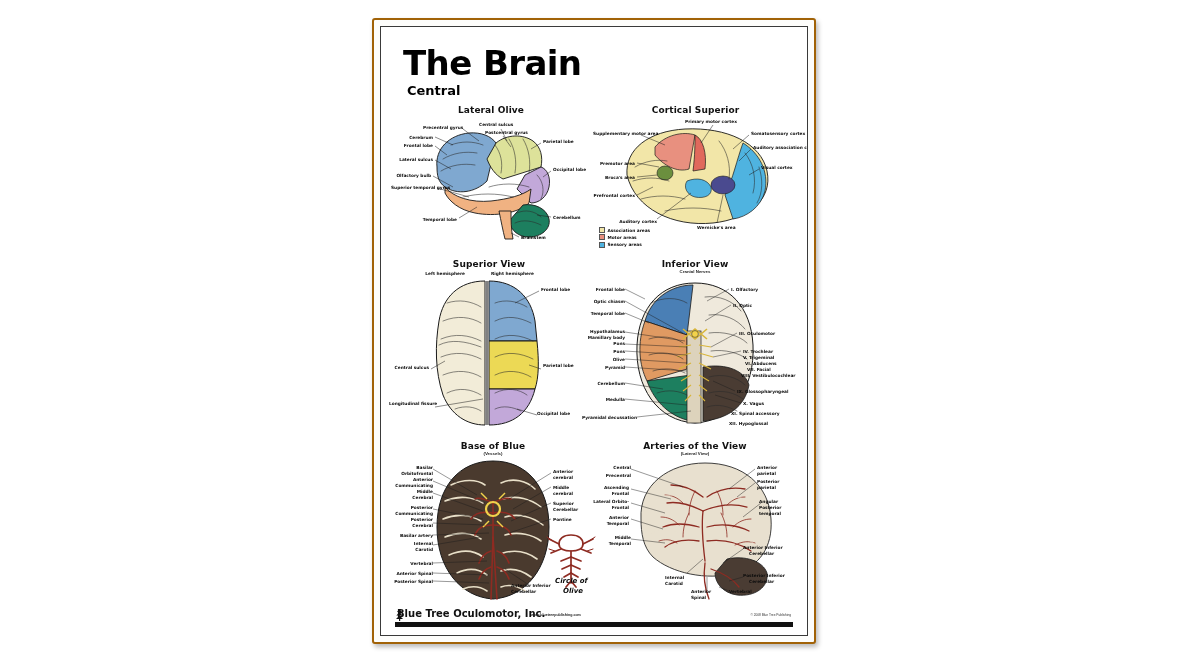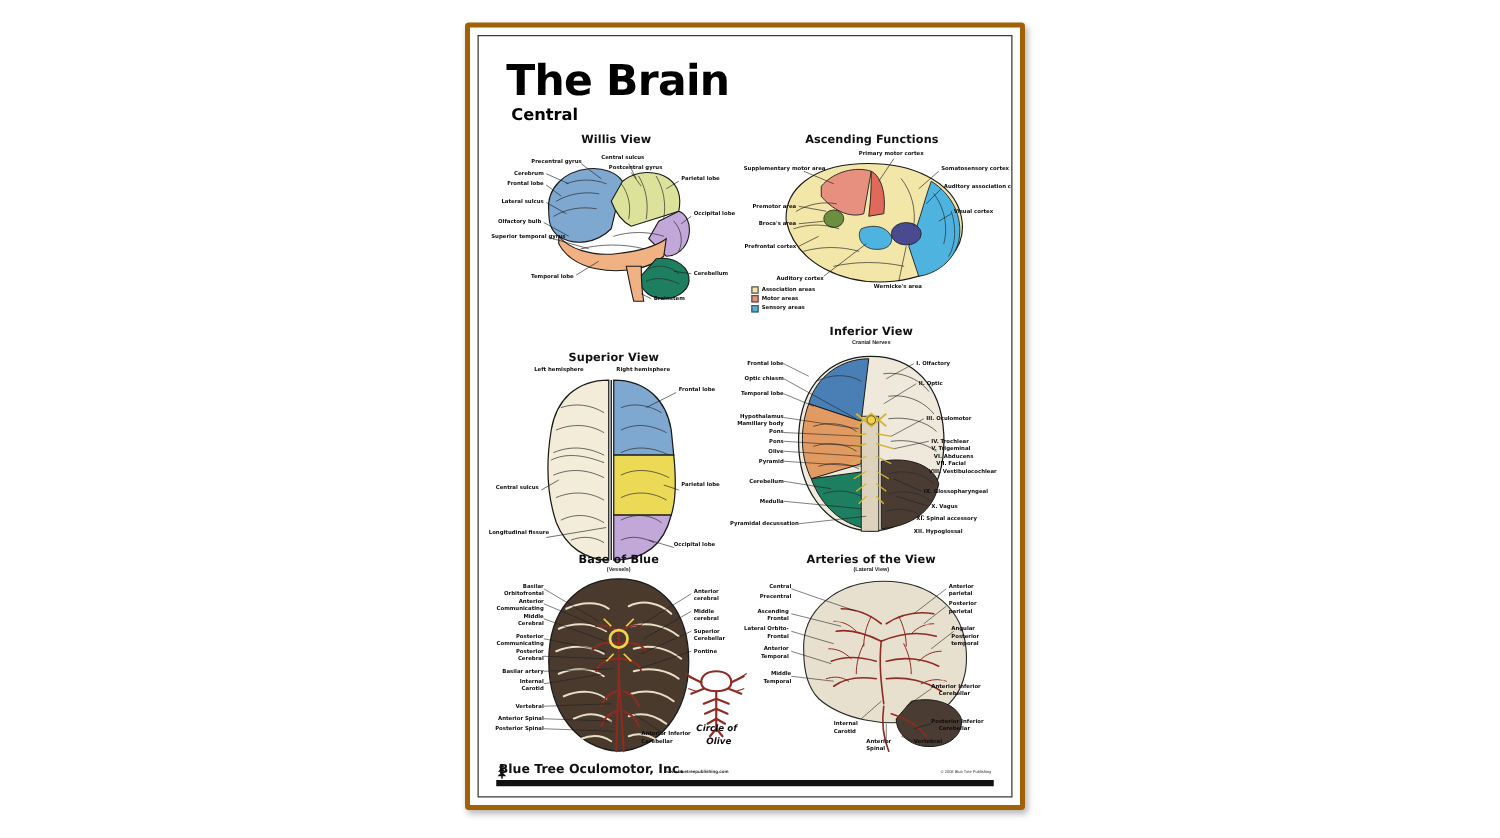--- a/index.html
+++ b/index.html
@@ -9,21 +9,21 @@
     background:#ffffff;
     font-family:"Liberation Sans", sans-serif;
     overflow:hidden;
   }
   #stage{position:relative;width:1200px;height:670px;background:#ffffff;}
 
   
   #poster{
     position:absolute;left:372px;top:18px;width:440px;height:622px;
     background:#fdfdfb;
-    border:4px solid #a16207;
+    border:2px solid #a16207;
     border-radius:3px;
     box-shadow:2px 3px 5px rgba(0,0,0,.28);
     overflow:hidden;
   }
   #posterInner{
     position:absolute;left:6px;top:6px;width:426px;height:608px;
     background:#ffffff;
     border:1px solid #3a3a3a;
     overflow:hidden;
   }
@@ -100,21 +100,21 @@
 
 <div id="stage">
 
  <div id="poster">
   <div id="posterInner">
 
    <div class="poster-title">The Brain</div>
    <div class="poster-sub">Central</div>
 
    <div class="panel" style="left:10px;top:78px;width:200px;height:140px;">
-     <div class="panel-title">Willis View</div>
+     <div class="panel-title">Lateral Olive</div>
 
      <svg width="200" height="140" viewBox="0 0 200 140">
 
        <path d="M46 62 C44 44 58 30 78 28 C90 27 100 31 105 38 L96 76 C84 88 66 90 54 82 C47 77 46 70 46 62 Z" fill="#7fa8d0" stroke="#1a1a1a" stroke-width=".9"></path>
 
        <path d="M105 38 C116 29 132 29 142 36 C150 42 152 52 150 62 L112 74 C104 70 99 62 96 54 Z" fill="#dde29a" stroke="#1a1a1a" stroke-width=".9"></path>
 
        <path d="M150 62 C156 64 160 72 158 82 C156 92 148 98 140 98 L126 84 L134 70 Z" fill="#c2a8d9" stroke="#1a1a1a" stroke-width=".9"></path>
 
        <path d="M54 82 C62 92 80 98 100 96 C118 94 132 90 140 84 L138 98 C128 108 104 112 84 108 C68 105 58 96 54 88 Z" fill="#f0b282" stroke="#1a1a1a" stroke-width=".9"></path>
@@ -165,21 +165,21 @@
          <path d="M150 38 L140 44"></path>
               <path d="M160 66 L152 72"></path>
          <path d="M68 113 L86 102"></path>
               <path d="M160 112 L146 110"></path>
          <path d="M128 132 L120 128"></path>
        </g>
      </svg>
    </div>
 
    <div class="panel" style="left:212px;top:78px;width:205px;height:140px;">
-     <div class="panel-title">Ascending Functions</div>
+     <div class="panel-title">Cortical Superior</div>
 
      <svg width="205" height="140" viewBox="0 0 205 140">
 
        <path d="M34 70 C32 44 56 26 92 24 C134 22 168 38 174 66 C180 94 156 114 120 118 C80 122 42 104 34 70 Z" fill="#f2e6a8" stroke="#1a1a1a" stroke-width=".9"></path>
 
        <path d="M62 42 C72 30 90 26 102 30 L96 64 C84 68 70 60 62 50 Z" fill="#e8907f" stroke="#1a1a1a" stroke-width=".7"></path>
 
        <path d="M102 30 C110 34 114 48 112 64 L100 66 C102 50 102 38 102 30 Z" fill="#e0695c" stroke="#1a1a1a" stroke-width=".7"></path>
 
        <path d="M150 38 C166 48 176 66 172 86 C168 102 154 112 140 114 L132 90 C140 74 144 54 150 38 Z" fill="#4fb3e0" stroke="#1a1a1a" stroke-width=".7"></path>
@@ -235,21 +235,21 @@
          <span class="legend-sw" style="background:#e8907f;"></span>
          <span class="legend-tx">Motor areas</span>
        </div>
        <div class="legend-row">
          <span class="legend-sw" style="background:#4fb3e0;"></span>
          <span class="legend-tx">Sensory areas</span>
        </div>
      </div>
    </div>
 
-   <div class="panel" style="left:8px;top:232px;width:200px;height:180px;margin-top:21px;">
+   <div class="panel" style="left:8px;top:232px;width:200px;height:180px;">
      <div class="panel-title">Superior View</div>
 
      <svg width="200" height="180" viewBox="0 0 200 180">
 
        <path d="M96 22 C70 22 54 38 50 62 C46 86 46 112 54 136 C62 156 78 166 96 166 Z" fill="#f2ecd8" stroke="#1a1a1a" stroke-width="1"></path>
 
        <path d="M100 22 C126 22 142 38 146 62 L148 82 L100 82 Z" fill="#7fa8d0" stroke="#1a1a1a" stroke-width="1"></path>
 
        <path d="M100 82 L148 82 C150 102 150 118 146 130 L100 130 Z" fill="#ecd955" stroke="#1a1a1a" stroke-width="1"></path>
 

